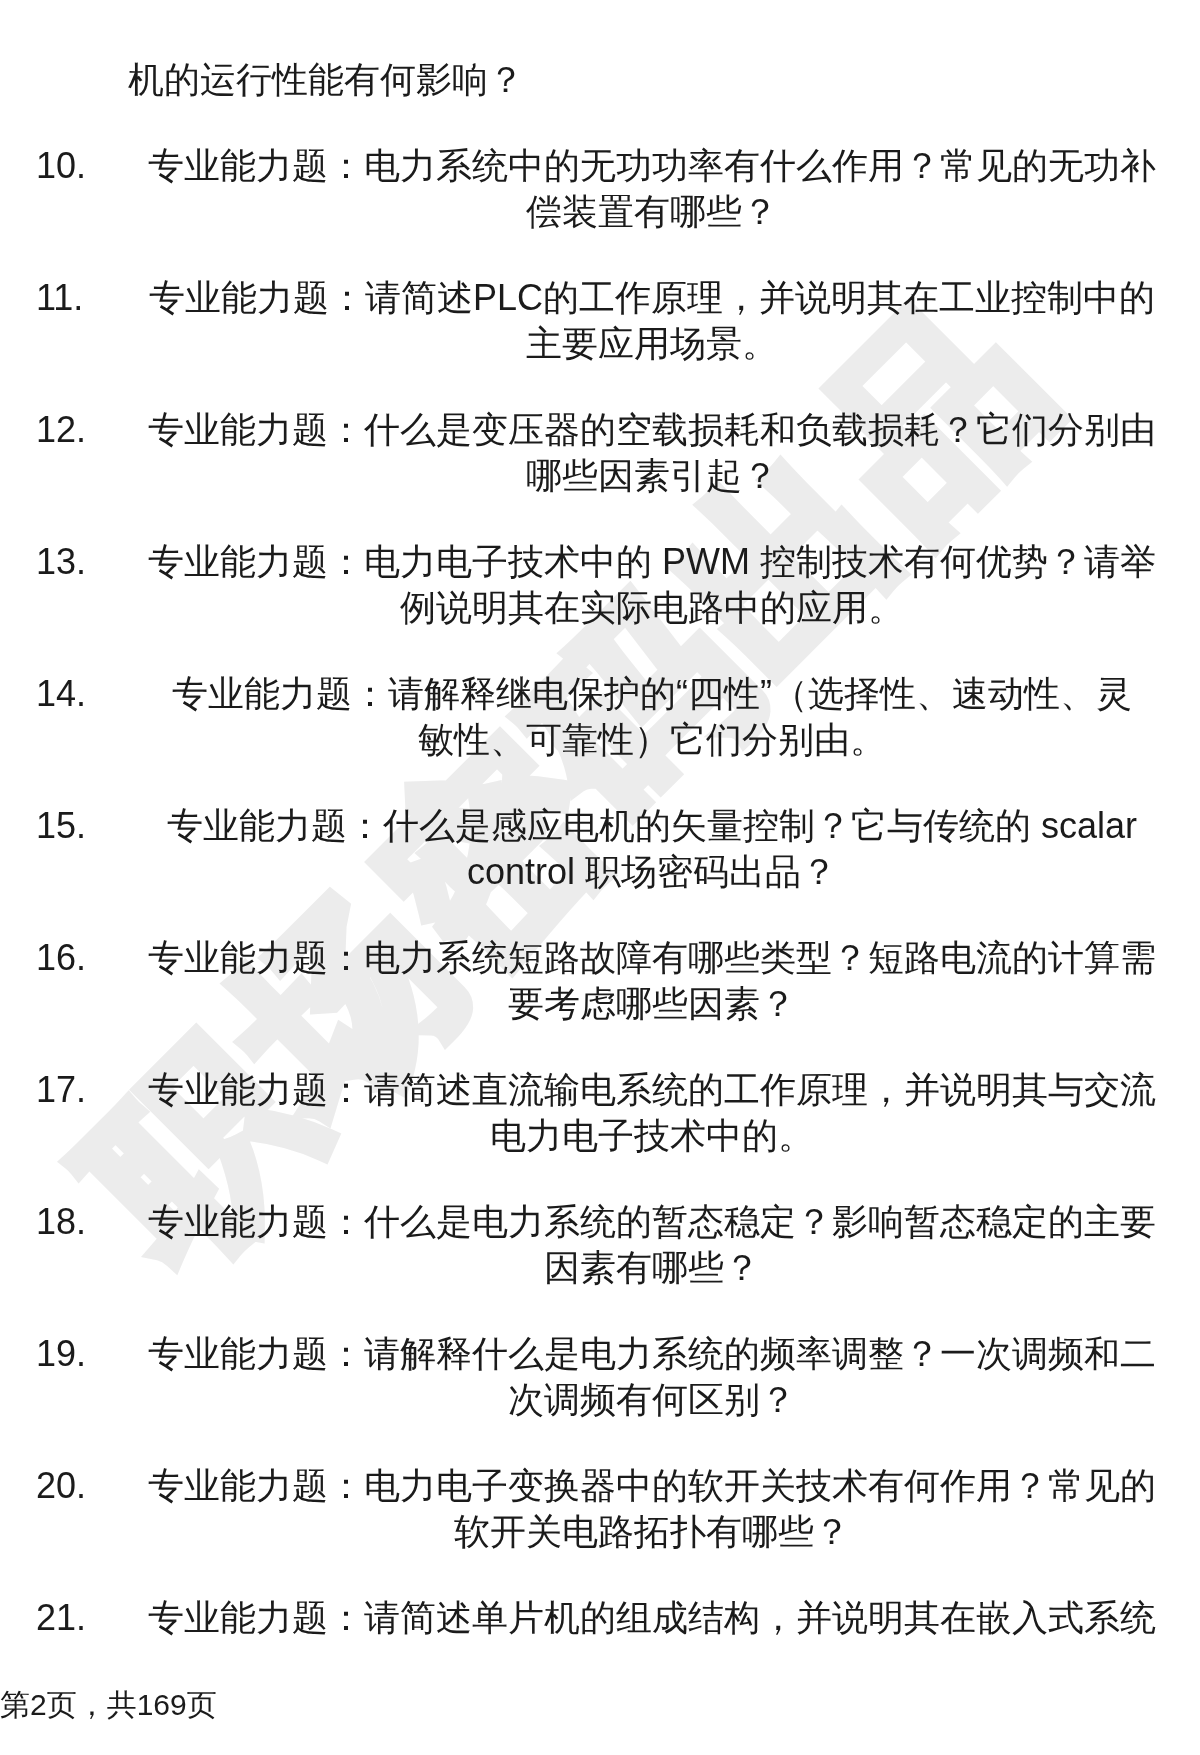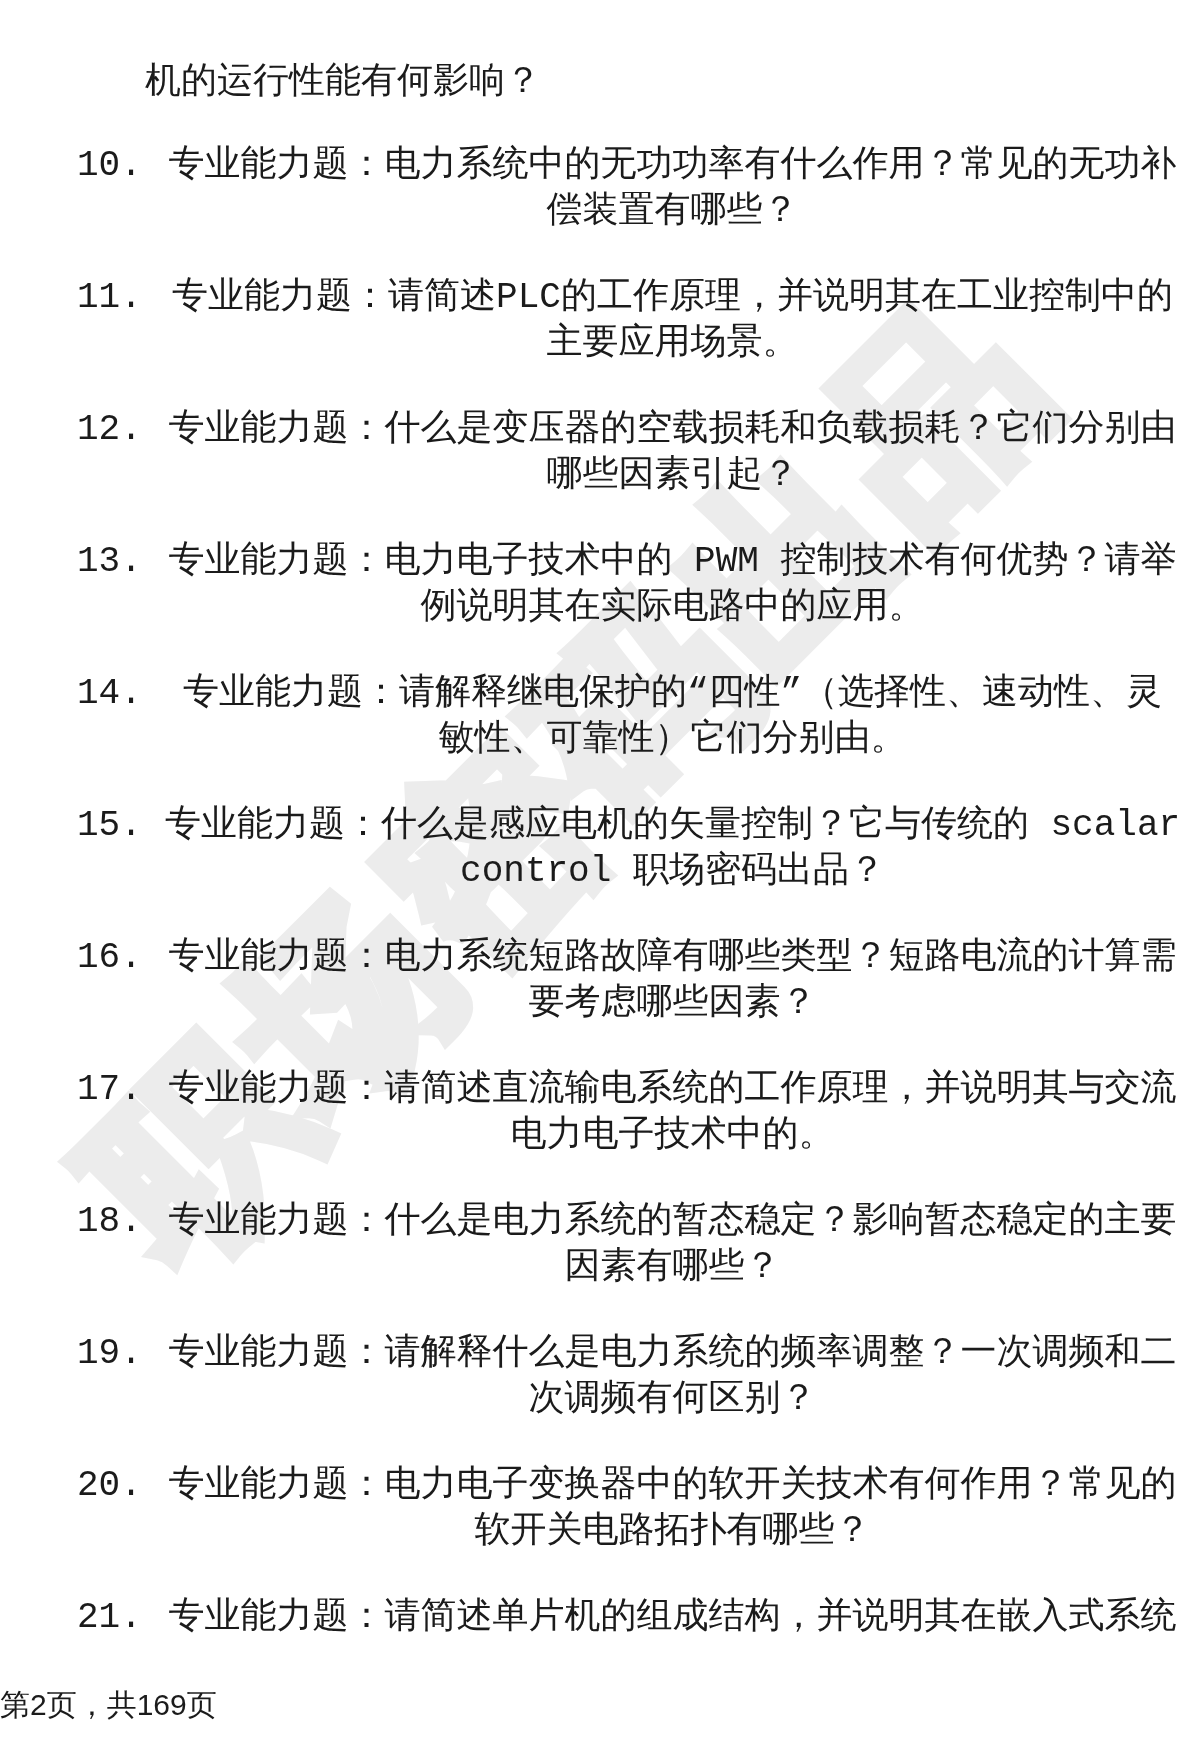--- a/index.html
+++ b/index.html
@@ -33,34 +33,32 @@
     z-index: 0;
     pointer-events: none;
     user-select: none;
   }
   .content {
     position: absolute;
     top: 57px;
     left: 0;
     right: 0;
     z-index: 1;
-    padding-left: 17px;
   }
   .line {
     font-size: 36px;
     line-height: 46px;
     white-space: nowrap;
   }
   .cont-line {
     margin: 0 0 40px 128px;
   }
   .item {
     display: flex;
-    margin: 0 0 40px 60px;
-    font-family: Liberation Mono, monospace;
+    margin: 0 0 40px 36px;
   }
   .num {
     flex: 0 0 68px;
     font-size: 36px;
     line-height: 46px;
   }
   .lines { flex: 1 1 auto; text-align: center; }
   .footer {
     position: absolute;
     top: 1686px;

